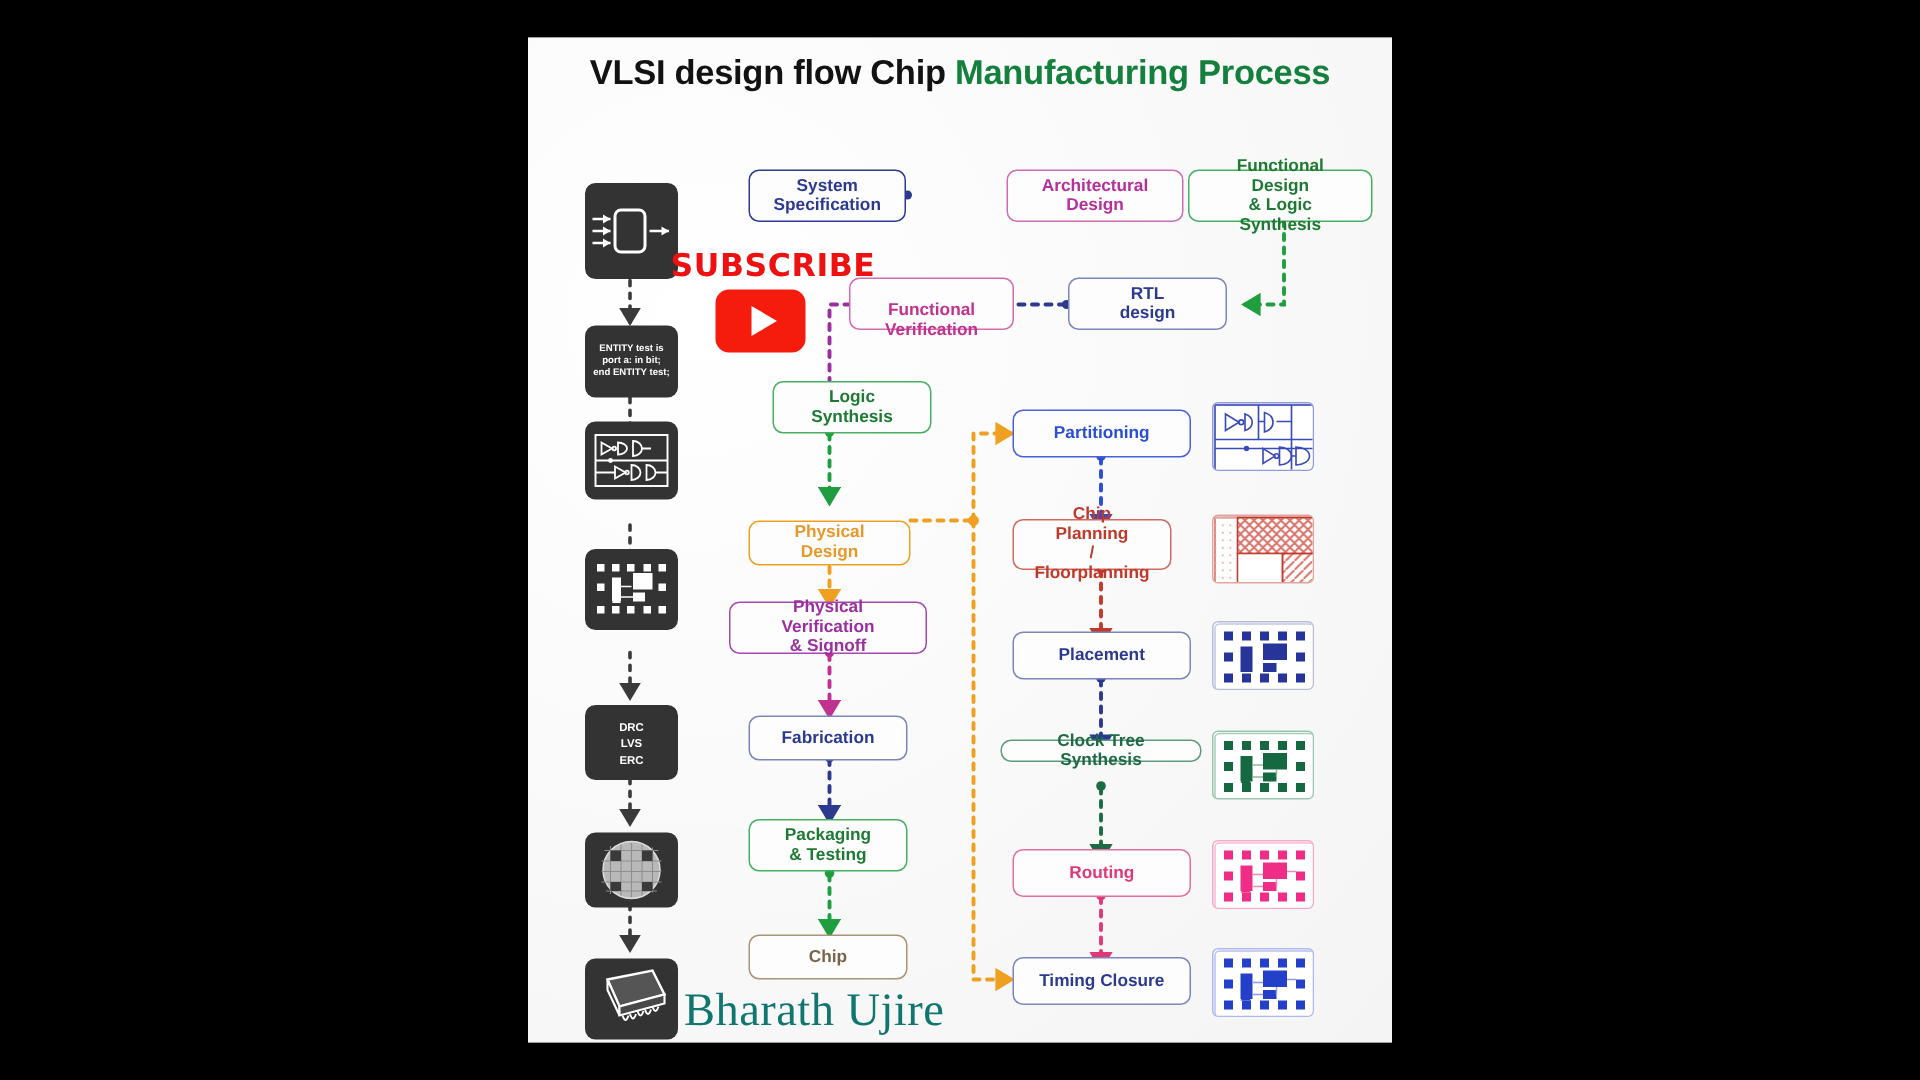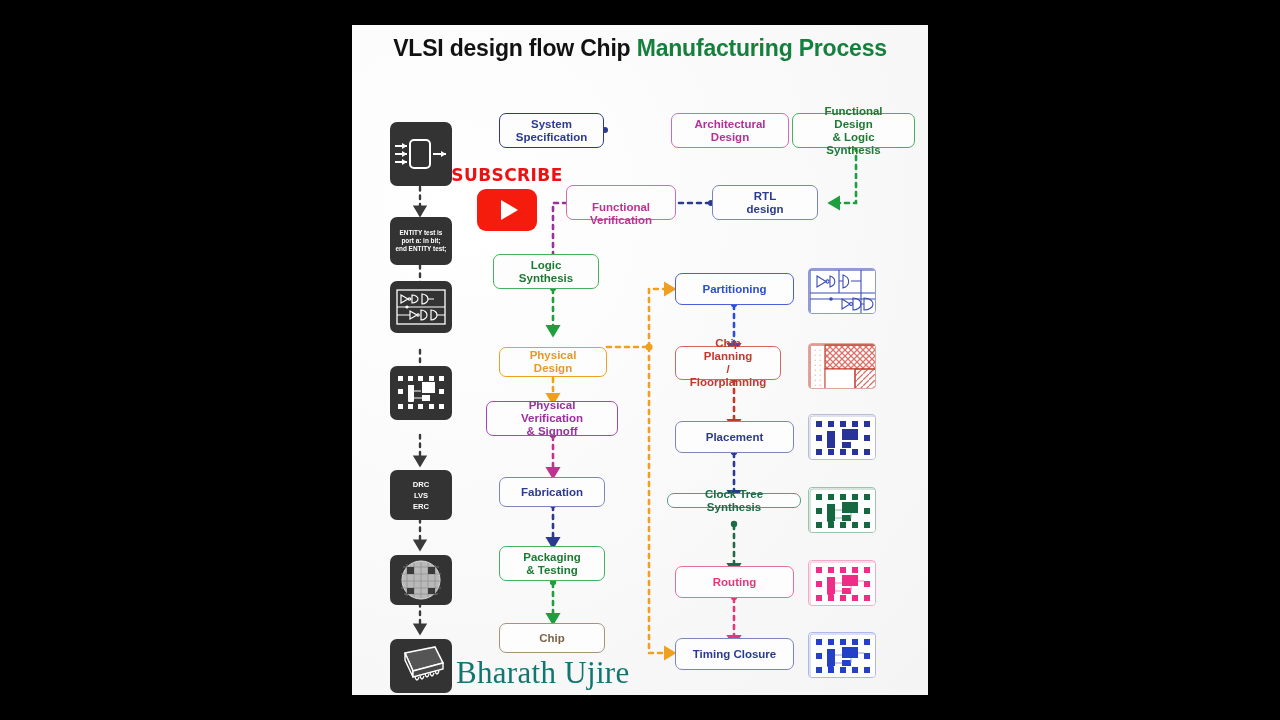--- a/index.html
+++ b/index.html
@@ -27,21 +27,21 @@
     display:flex;align-items:center;justify-content:center;overflow:hidden;}
   .tile .code{color:#fff;font-size:6.4px;line-height:8.2px;font-weight:bold;text-align:center;
     font-family:"Liberation Sans",sans-serif;}
   .tile .drc{color:#fff;font-size:7.6px;line-height:11px;font-weight:bold;text-align:center;}
 
   
   .thumb{position:absolute;box-sizing:border-box;background:#fff;border-radius:4px;overflow:hidden;}
 
   
   #subwrap{position:absolute;left:95px;top:140px;width:120px;text-align:center;}
-  #subtext{font-size:17px;font-weight:bold;color:#ee1111;letter-spacing:.4px;
+  #subtext{font-size:21px;font-weight:bold;color:#ee1111;letter-spacing:.4px;
     font-family:"DejaVu Sans",sans-serif;}
   #ytbtn{margin:4px auto 0;width:60px;height:42px;background:#f61c0d;border-radius:9px;
     display:flex;align-items:center;justify-content:center;}
   #ytbtn .tri{width:0;height:0;border-left:17px solid #fff;border-top:10px solid transparent;
     border-bottom:10px solid transparent;margin-left:4px;}
 
   
   #wm{position:absolute;left:104px;top:630px;font-family:"Liberation Serif",serif;
     font-size:31px;color:#11766f;letter-spacing:.3px;}
 </style>
@@ -279,21 +279,21 @@
     <div class="box" style="left:214px;top:160px;width:110px;height:35px;border-color:#d66aae;color:#c0328f;">
       <span style="white-space:pre-line;margin-top:23px;">Functional
 Verification</span>
       </div>
 
     <div class="box" style="left:360px;top:160px;width:106px;height:35px;border-color:#7b86bb;color:#2b3a8f;">
       <span style="white-space:pre-line;">RTL
 design</span>
       </div>
 
-    <div class="box" style="left:141px;top:229px;width:106px;height:35px;border-color:#45b05f;color:#1e7a33;">
+    <div class="box" style="left:163px;top:229px;width:106px;height:35px;border-color:#45b05f;color:#1e7a33;">
       <span style="white-space:pre-line;">Logic
 Synthesis</span>
       </div>
 
     <div class="box" style="left:147px;top:305px;width:108px;height:30px;border-color:#f0a020;color:#e8982a;margin-top:17px;">
       <span style="white-space:pre-line;">Physical Design</span>
       </div>
 
     <div class="box" style="left:134px;top:376px;width:132px;height:35px;border-color:#a44aae;color:#9b2fa0;">
       <span style="white-space:pre-line;">Physical Verification

